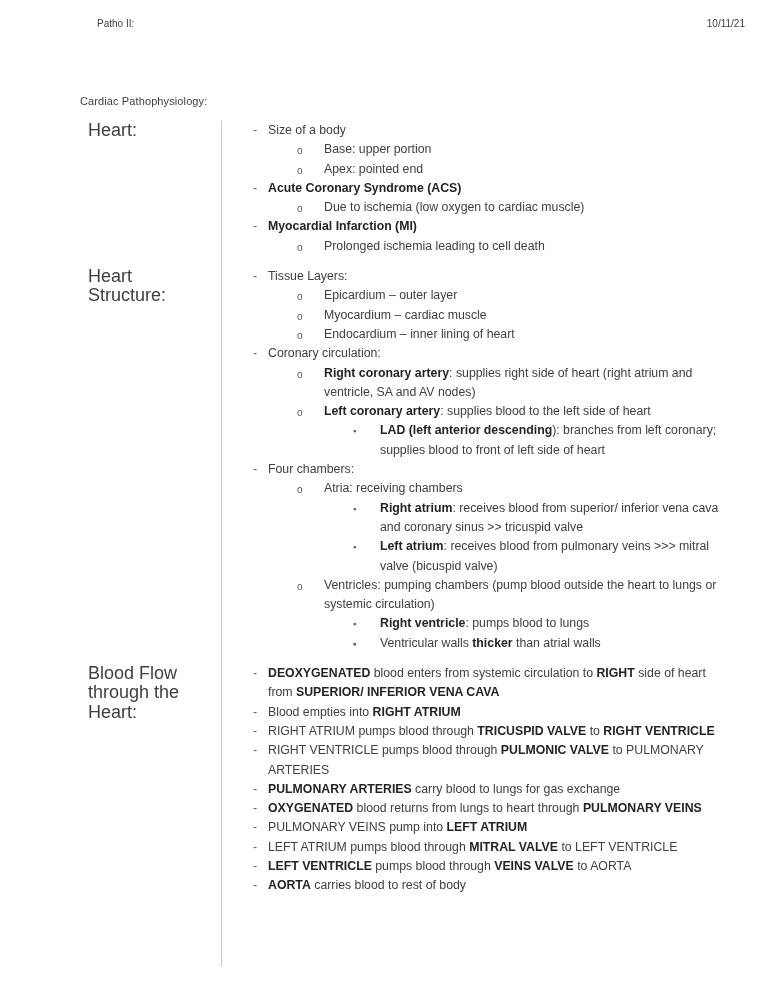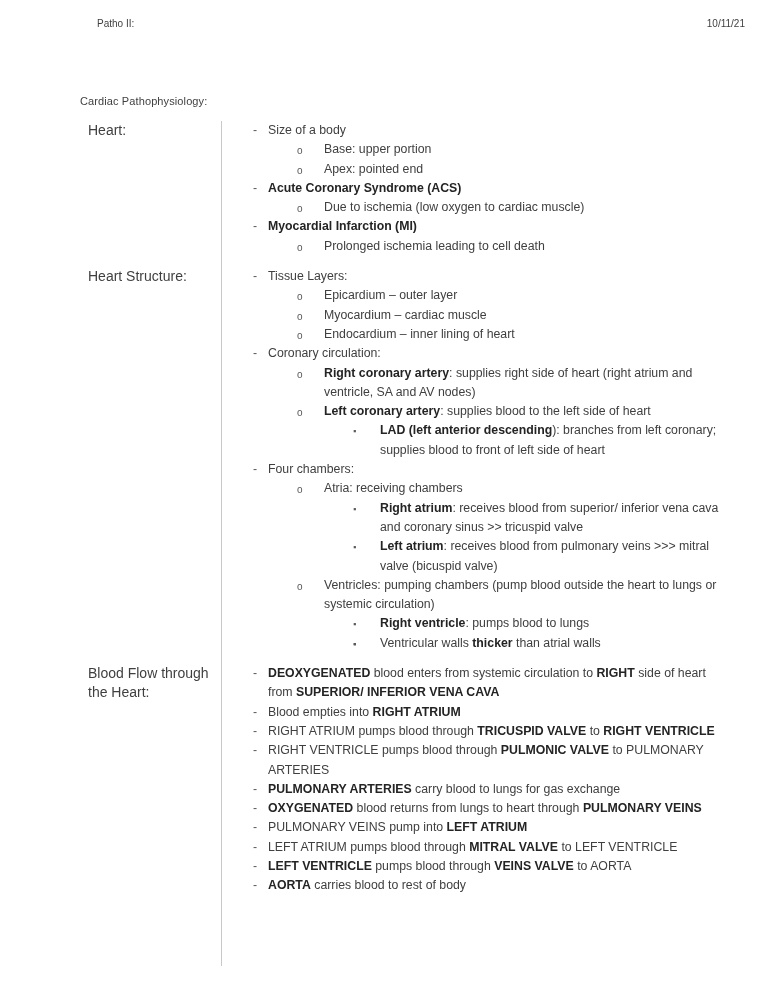--- a/index.html
+++ b/index.html
@@ -67,21 +67,21 @@
 
   .section {
     position: relative;
     display: block;
   }
 
   .section-label {
     position: absolute;
     left: 8px;
     width: 125px;
-    font-size: 14px;
+    font-size: 18px;
     color: #3f3f3f;
     line-height: 19.3px;
   }
 
   .section-content {
     margin-left: 160px;
     width: 492px;
   }
 
   

